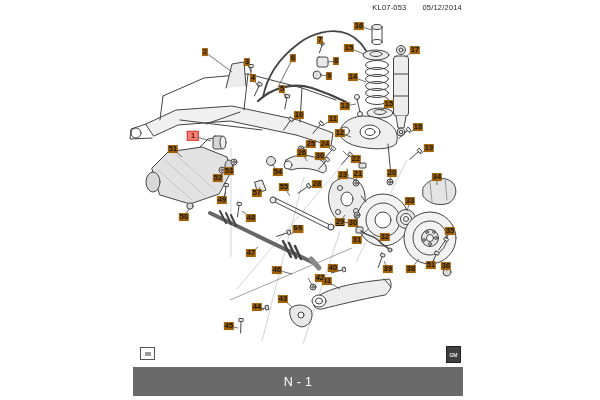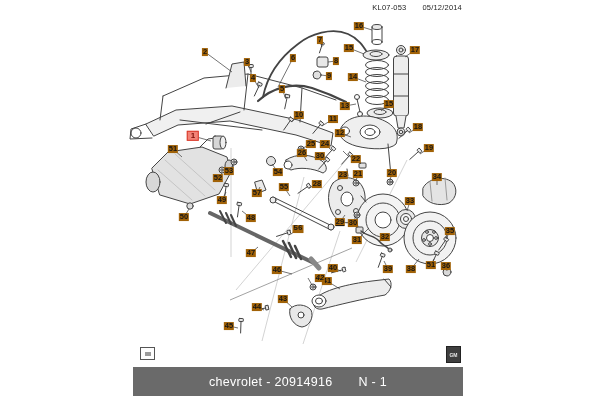--- a/index.html
+++ b/index.html
@@ -370,16 +370,15 @@
       <div class="callout" style="left: 298px; top: 229px; font-family: Liberation Mono, monospace;">56</div>
       <div class="callout" style="left: 257px; top: 193px;">57</div>
     </div>
 
   <div class="marker-left">
     <span class="inner"></span>
   </div>
   <div class="marker-right">GM</div>
 
   <div class="footer-bar">
-    <span>chevrolet - 20914916</span>
     <span>N - 1</span>
   </div>
 </div>
 
 </body></html>

